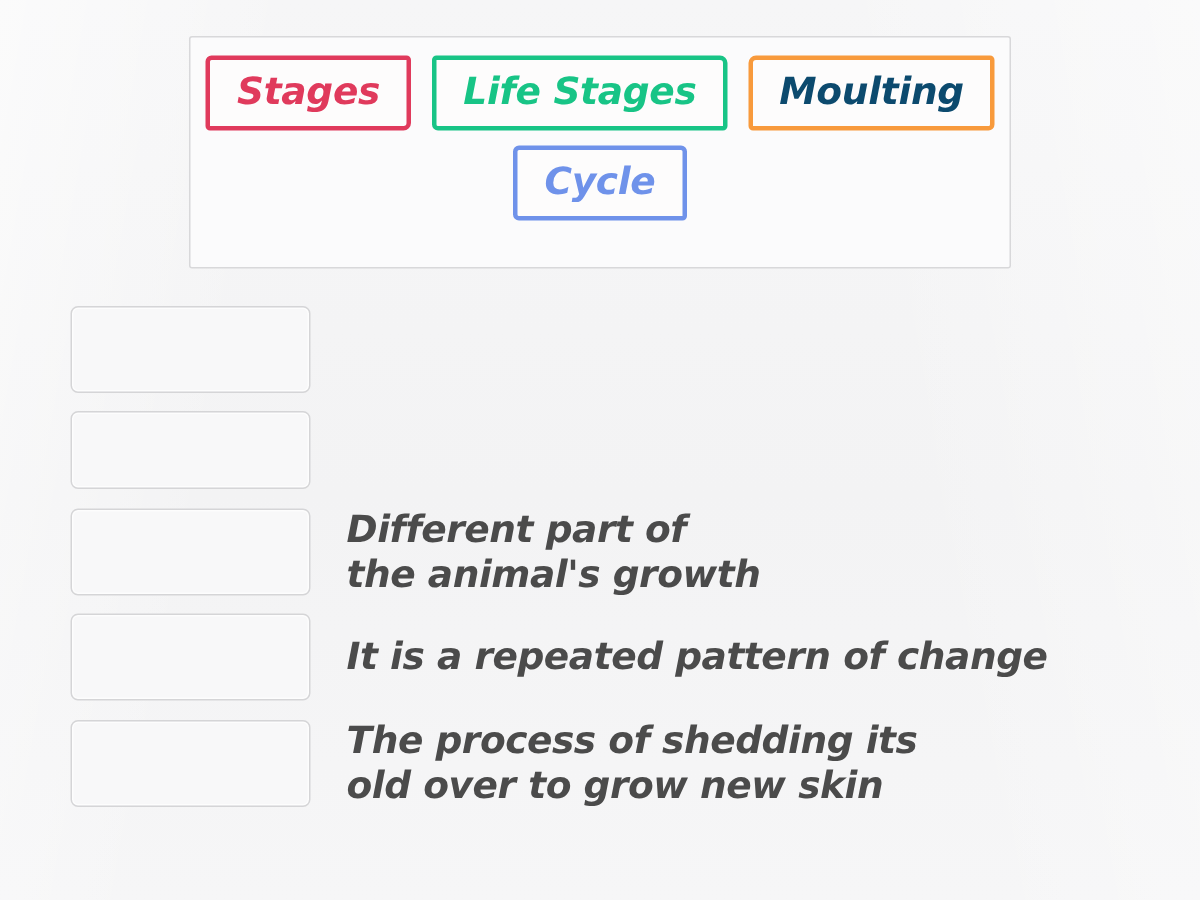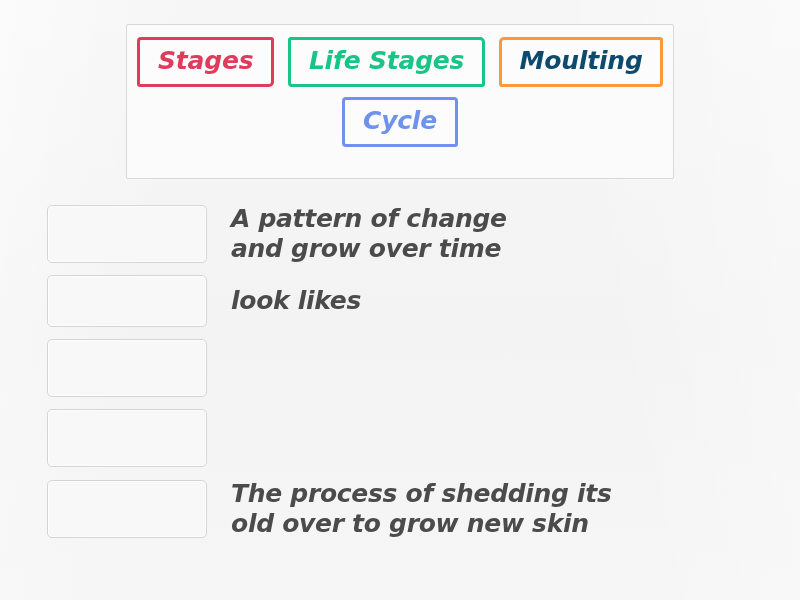--- a/index.html
+++ b/index.html
@@ -122,35 +122,35 @@
   </div>
   <div class="bank-row row-2">
     <div class="tile t4" style="color: rgb(111, 146, 234); border-color: rgb(111, 146, 234);">Cycle</div>
   </div>
 </div>
 
 <div class="rows">
 
   <div class="answer-row">
     <div class="dropzone tall"></div>
-    <div class="definition">A pattern of change
-and grow over time</div>
   </div>
 
   <div class="answer-row">
     <div class="dropzone"></div>
-    <div class="definition">look likes</div>
   </div>
 
   <div class="answer-row">
     <div class="dropzone tall"></div>
+    <div class="definition">Different part of
+the animal's growth</div>
   </div>
 
   <div class="answer-row">
     <div class="dropzone tall"></div>
+    <div class="definition">It is a repeated pattern of change</div>
   </div>
 
   <div class="answer-row">
     <div class="dropzone tall"></div>
     <div class="definition">The process of shedding its
 old over to grow new skin</div>
   </div>
 
 </div>
 

